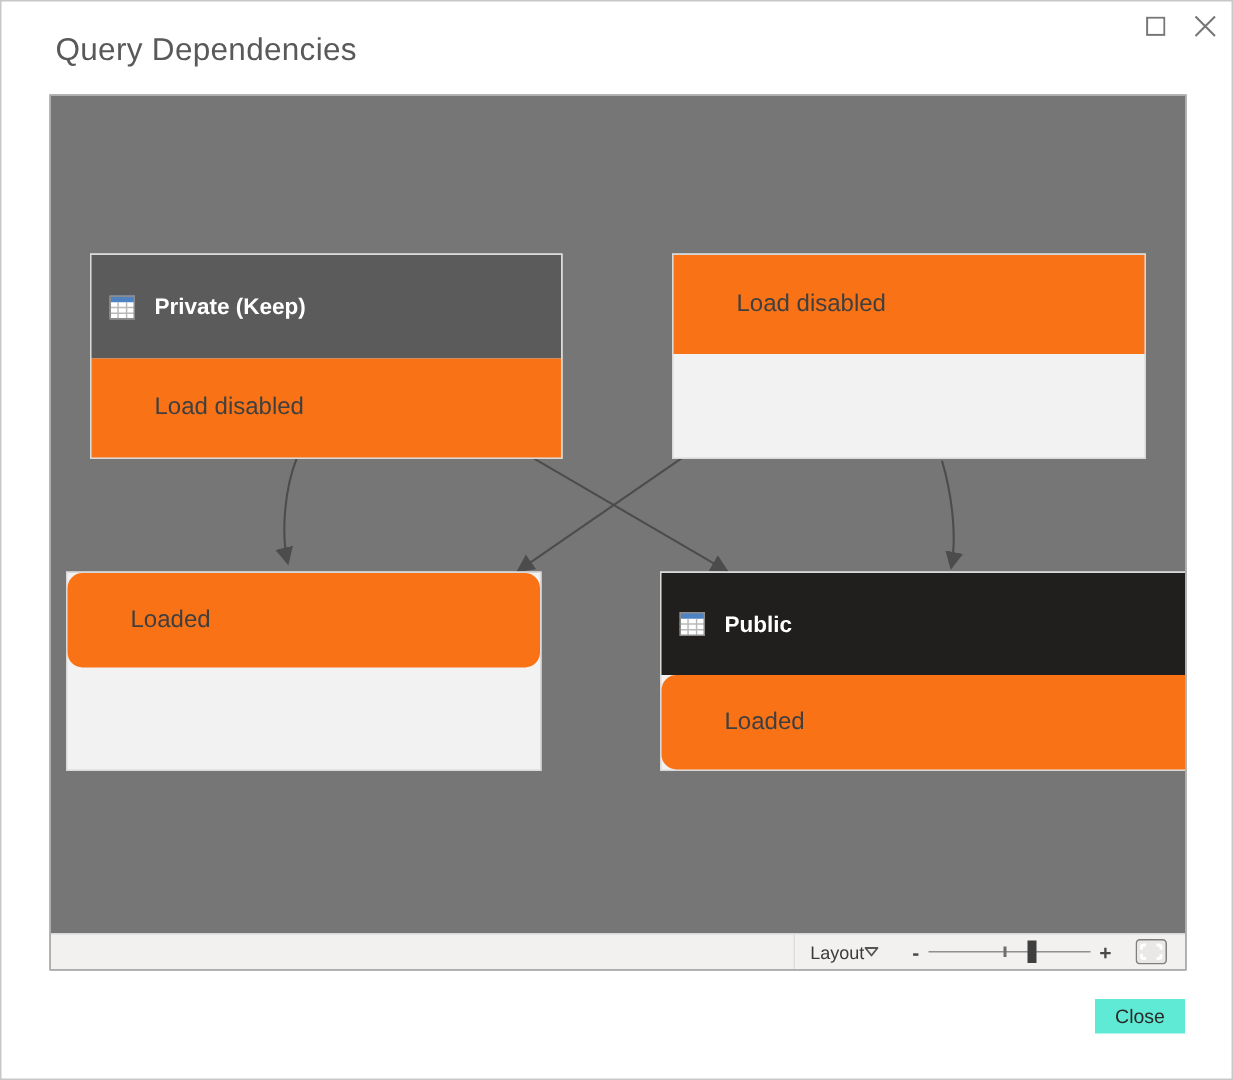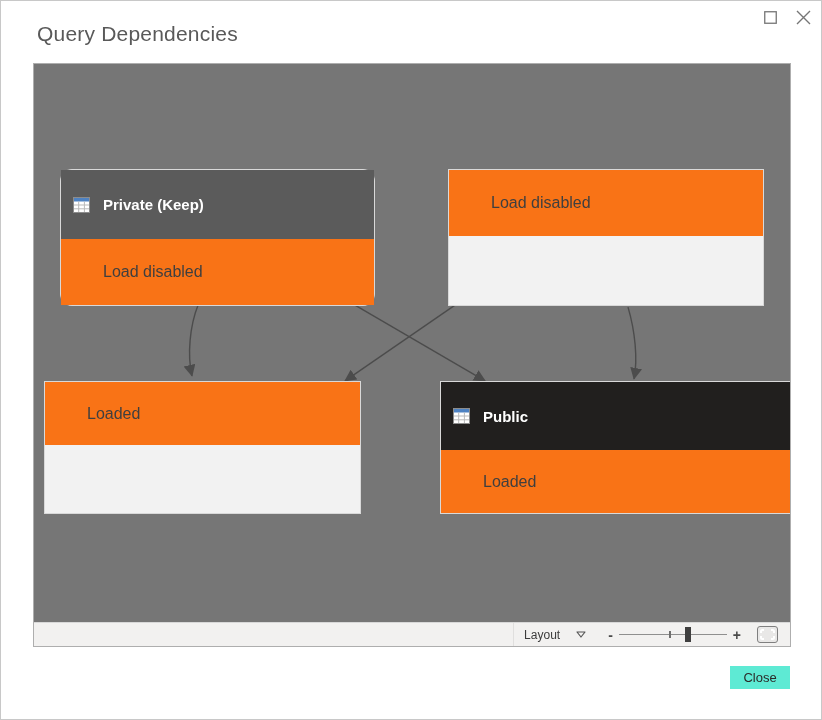--- a/index.html
+++ b/index.html
@@ -56,38 +56,38 @@
     background:#f97316;
     display:flex; align-items:center;
     padding-left:42px;
     font-size:16px; color:#3f3f3f;
   }
   .node--top    { height:137px; }
   .node--top    .node-header { height:69px; }
   .node--top    .node-body   { height:66px; }
   .node--bottom { height:133px; }
   .node--bottom .node-header { height:68px; }
-  .node--bottom .node-body   { height:63px; }
-
-  #node-private-keep { left:26px;  top:105px; width:315px;border-radius:12px; }
+  .node--bottom .node-body   { height:63px;border-radius:10px; }
+
+  #node-private-keep { left:26px;  top:105px; width:315px; }
   #node-public-keep  { left:414px; top:105px; width:316px; }
   #node-private      { left:10px;  top:317px; width:317px; }
   #node-public       { left:406px; top:317px; width:364px; }
 
   
   .diagram-toolbar {
     height:23px; flex:0 0 23px;
     background:#f2f1f0;
     border-top:1px solid #d8d8d8;
     display:flex; align-items:center; justify-content:flex-end;
     padding-right:12px;
     font-size:12px; color:#3c3c3c;
   }
   .layout-dd {
-    display:flex; align-items:center; gap:16px;
+    display:flex; align-items:center; gap:0;
     padding:0 10px; height:100%;
     border-left:1px solid #e0dfde;
     cursor:pointer;
   }
   .zoom-out-btn, .zoom-in-btn {
     font-size:14px; font-weight:bold; color:#4a4a4a;
     padding:0 4px; cursor:pointer; line-height:1;
   }
   .zoom-out-btn { margin-left:8px; }
   .zoom-slider {

